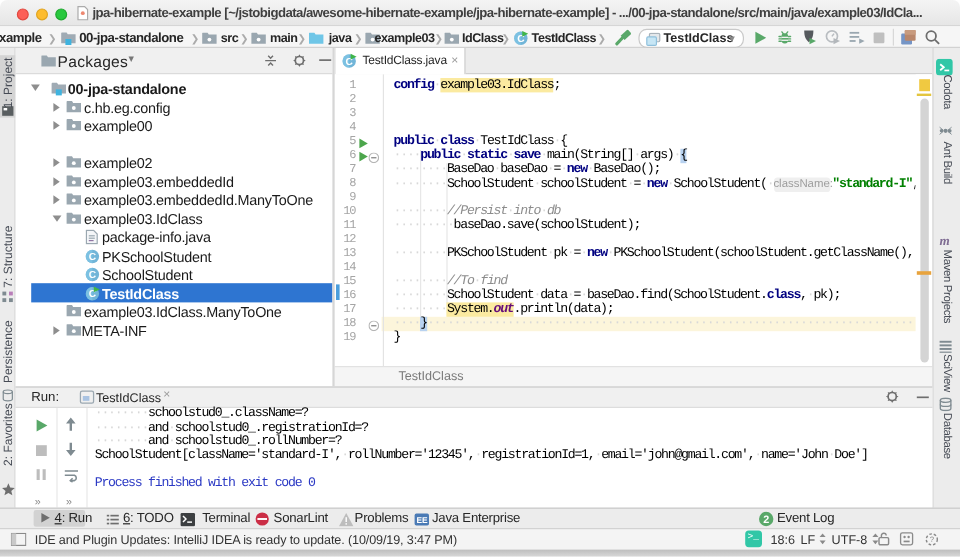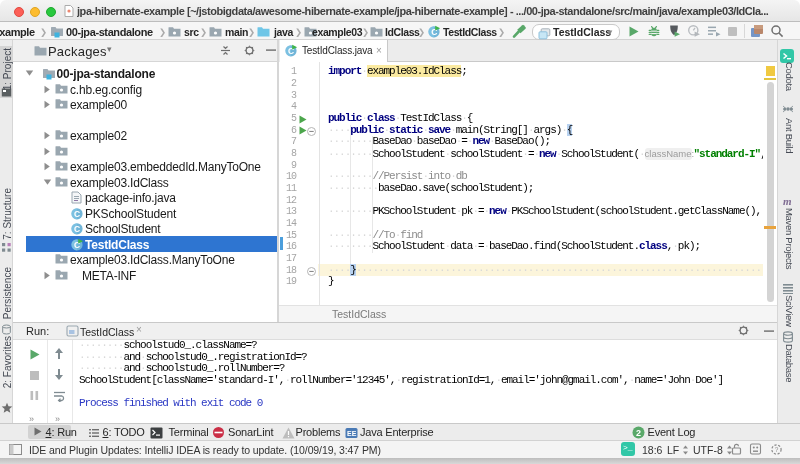--- a/index.html
+++ b/index.html
@@ -3,21 +3,21 @@
 * { margin:0; padding:0; box-sizing:border-box; }
 html,body { width:800px; height:464px; overflow:hidden; }
 body { position:relative; font-family:"Liberation Sans",sans-serif; background:#fff; }
 .abs { position:absolute; }
 .abs > svg, .tic > svg { display:block; }
 
 #code { position:absolute; left:0; top:0; width:763px; height:305px; overflow:hidden; }
 .cl { position:absolute; left:328.0px; white-space:pre; font-family:"Liberation Mono",monospace;
       font-size:11px; line-height:11.67px; height:11.67px; letter-spacing:-1.05px; color:#000; }
 .k { color:#000080; font-weight:bold; }
-.c { color:#8C8C8C; }
+.c { color:#8C8C8C; font-style:italic; }
 .s { color:#008000; font-weight:bold; }
 .h { display:inline-block; width:47px; margin-right:2px; font-family:'Liberation Sans',sans-serif; font-size:9.5px; letter-spacing:0; color:#9C9C9C; background:#EFEFEF; border-radius:3px; vertical-align:baseline; }
 .f { color:#660E7A; font-weight:bold; font-style:italic; }
 .y { background:#FBEAA0; }
 .b { background:#B8D2F0; }
 .d { color:#D8D8D8; }
 .gn { position:absolute; right:0; font-family:"Liberation Mono",monospace; font-size:10px;
       line-height:11.67px; height:11.67px; letter-spacing:-1.05px; color:#A5A5A5; }
 
 .trow { position:absolute; left:0; width:277px; height:15.5px; font-size:12px; letter-spacing:-0.2px; color:#1a1a1a; }
@@ -317,20 +317,21 @@
         <svg width="8" height="9" viewBox="0 0 8 9">
           <path d="M1.5 0.8 L6.8 4.5 L1.5 8.2 Z" fill="#8E8E8E"></path>
         </svg>
       </span>
       <span class="tic" style="left:55px">
         <svg width="13" height="12" viewBox="0 0 13 12">
           <path d="M0.5 1.5 L0.5 10.5 L12.5 10.5 L12.5 2.8 L6 2.8 L5 1.2 L1 1.2 Z" fill="#9AA7B0"></path>
           <circle cx="6.5" cy="7" r="1.6" fill="#fff"></circle>
         </svg>
       </span>
+      <span class="ttx" style="left:70px;">example03.embeddedId</span>
     </div>
 <div class="trow" style="top:158.5px">
       <span class="tic" style="left:42.5px;top:3.5px">
         <svg width="8" height="9" viewBox="0 0 8 9">
           <path d="M1.5 0.8 L6.8 4.5 L1.5 8.2 Z" fill="#8E8E8E"></path>
         </svg>
       </span>
       <span class="tic" style="left:55px">
         <svg width="13" height="12" viewBox="0 0 13 12">
           <path d="M0.5 1.5 L0.5 10.5 L12.5 10.5 L12.5 2.8 L6 2.8 L5 1.2 L1 1.2 Z" fill="#9AA7B0"></path>
@@ -409,21 +410,21 @@
         <svg width="8" height="9" viewBox="0 0 8 9">
           <path d="M1.5 0.8 L6.8 4.5 L1.5 8.2 Z" fill="#8E8E8E"></path>
         </svg>
       </span>
       <span class="tic" style="left:55px">
         <svg width="13" height="12" viewBox="0 0 13 12">
           <path d="M0.5 1.5 L0.5 10.5 L12.5 10.5 L12.5 2.8 L6 2.8 L5 1.2 L1 1.2 Z" fill="#9AA7B0"></path>
           <circle cx="6.5" cy="7" r="1.6" fill="#fff"></circle>
         </svg>
       </span>
-      <span class="ttx" style="left:82px;text-align:center;">META-INF</span>
+      <span class="ttx" style="left:68px;text-align:center;">META-INF</span>
     </div>
 </div>
 <div class="abs" style="left:277px;top:40px;width:2px;height:282px;background:#D6D6D6"></div>
 
 <div class="abs" style="left:279px;top:40px;width:498px;height:22px;background:#ECECEC"></div>
 <div class="abs" style="left:388px;top:61px;width:389px;height:1px;background:#C9C9C9"></div>
 <div class="abs" style="left:280px;top:40px;width:108px;height:22px;background:#fff;border-right:1px solid #C9C9C9"></div>
 <div class="abs" style="left:285px;top:44px">
     <svg width="13" height="13" viewBox="0 0 13 13">
       <circle cx="6" cy="6.8" r="5.6" fill="#71B5D8"></circle>
@@ -478,30 +479,31 @@
   </div>
 <div class="abs" style="left:307px;top:266.7px">
     <svg width="9" height="9" viewBox="0 0 9 9">
       <circle cx="4.5" cy="4.5" r="4" fill="#fff" stroke="#B5B5B5"></circle>
       <rect x="2.3" y="3.9" width="4.4" height="1.1" fill="#8a8a8a"></rect>
     </svg>
   </div>
 <div id="code">
 <div style="position:absolute;left:350px;top:124.7px;width:1px;height:140.0px;background:#E7E7E7"></div>
 <div style="position:absolute;left:372px;top:136.3px;width:1px;height:116.7px;background:#E7E7E7"></div>
-<div class="cl" style="top:66.30px"><span class="k">import</span><span class="d">·</span><span class="y">example03.IdClass</span>;</div>
+<div class="cl" style="top:66.30px"><span class="k">config</span><span class="d">·</span><span class="y">example03.IdClass</span>;</div>
 <div class="cl" style="top:112.98px"><span class="k">public</span><span class="d">·</span><span class="k">class</span><span class="d">·</span>TestIdClass<span class="d">·</span>{</div>
 <div class="cl" style="top:124.65px"><span class="d">····</span><span class="k">public</span><span class="d">·</span><span class="k">static</span><span class="d">·</span><span class="k">save</span><span class="d">·</span>main(String[]<span class="d">·</span>args)<span class="d">·</span><span class="b">{</span></div>
 <div class="cl" style="top:136.32px"><span class="d">········</span>BaseDao<span class="d">·</span>baseDao<span class="d">·</span>=<span class="d">·</span><span class="k">new</span><span class="d">·</span>BaseDao();</div>
 <div class="cl" style="top:147.99px"><span class="d">········</span>SchoolStudent<span class="d">·</span>schoolStudent<span class="d">·</span>=<span class="d">·</span><span class="k">new</span><span class="d">·</span>SchoolStudent(<span class="d">·</span><span class="h">className:</span><span class="s">"standard-I"</span>,</div>
 <div class="cl" style="top:171.33px"><span class="d">········</span><span class="c">//Persist</span><span class="d">·</span><span class="c">into</span><span class="d">·</span><span class="c">db</span></div>
 <div class="cl" style="top:183.00px"><span class="d">·········</span>baseDao.save(schoolStudent);</div>
 <div class="cl" style="top:206.34px"><span class="d">········</span>PKSchoolStudent<span class="d">·</span>pk<span class="d">·</span>=<span class="d">·</span><span class="k">new</span><span class="d">·</span>PKSchoolStudent(schoolStudent.getClassName(),<span class="d">·</span>schoolStudent</div>
 <div class="cl" style="top:229.68px"><span class="d">········</span><span class="c">//To</span><span class="d">·</span><span class="c">find</span></div>
 <div class="cl" style="top:241.35px"><span class="d">········</span>SchoolStudent<span class="d">·</span>data<span class="d">·</span>=<span class="d">·</span>baseDao.find(SchoolStudent.<span class="k">class</span>,<span class="d">·</span>pk);</div>
+<div class="cl" style="top:253.02px"><span class="d">········</span><span class="y">System.<span class="f">out</span></span>.println(data);</div>
 <div class="cl" style="top:264.69px"><span class="d">····</span><span class="b">}</span><span class="d">···········································································</span></div>
 <div class="cl" style="top:276.36px">}</div>
 </div>
 
 <div class="abs" style="left:763px;top:62px;width:14px;height:243px;background:#fff"></div>
 <div class="abs" style="left:766px;top:66px;width:9px;height:10px;background:#F0C941"></div>
 <div class="abs" style="left:764px;top:78px;width:12px;height:2px;background:#E3C53F"></div>
 <div class="abs" style="left:766.5px;top:82px;width:7px;height:220px;background:#D4D4D4;border-radius:3.5px"></div>
 <div class="abs" style="left:764px;top:226px;width:12px;height:2.5px;background:#E8A33D"></div>
 

